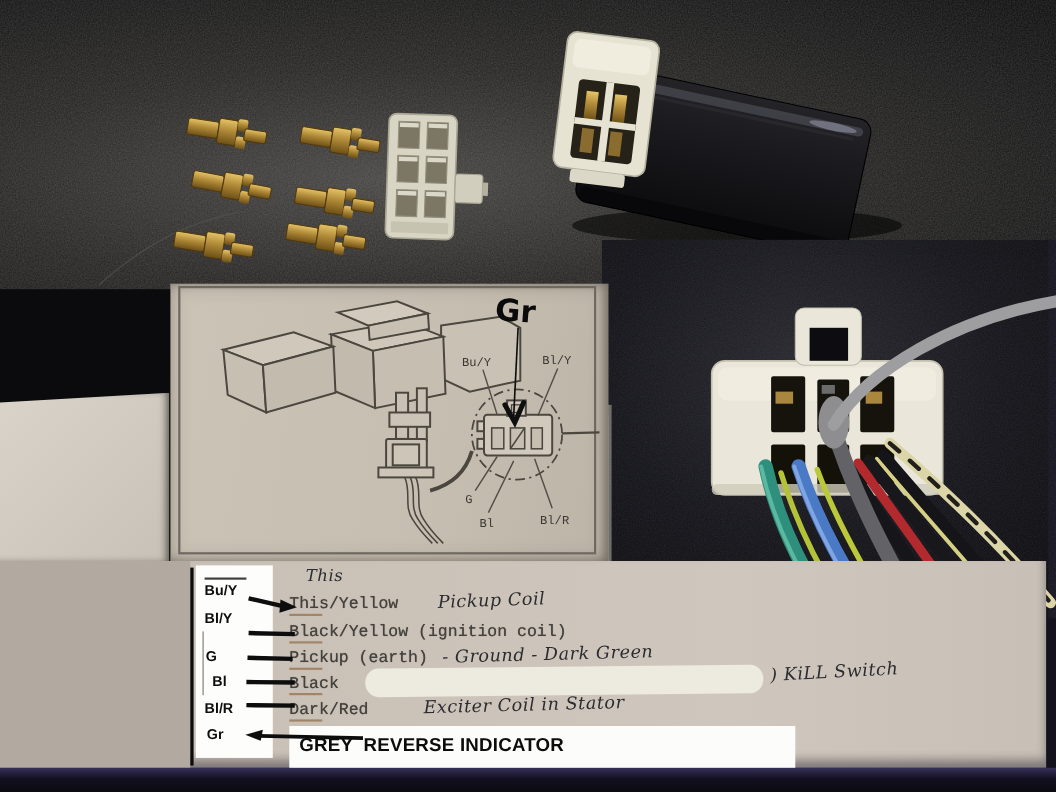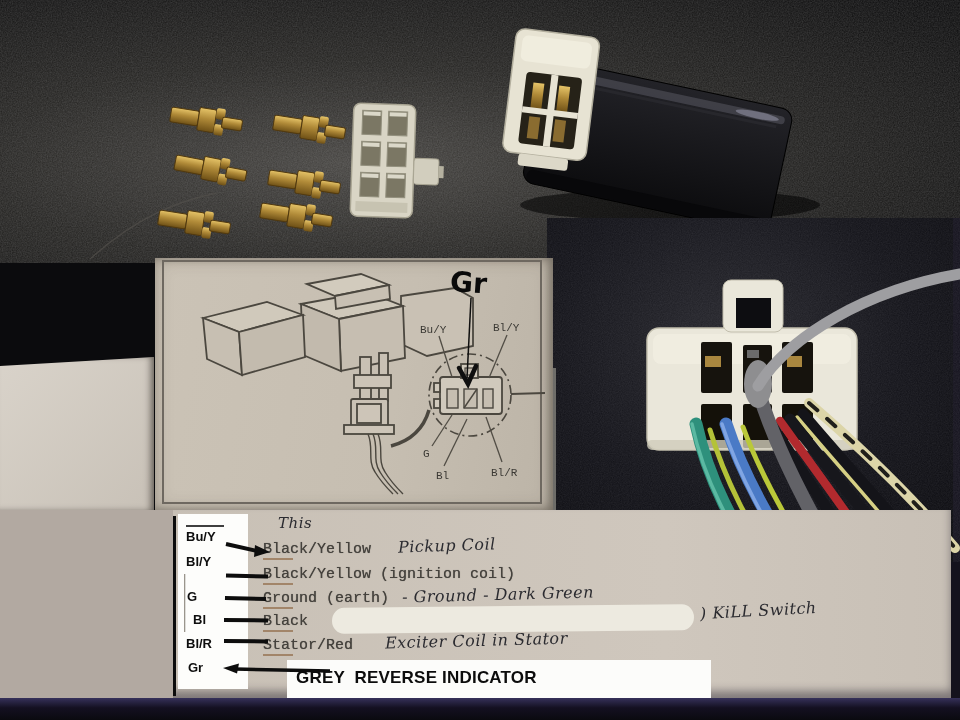--- a/index.html
+++ b/index.html
@@ -15,21 +15,21 @@
      box-shadow:inset 0 -7px 9px rgba(35,30,45,.45);}
   .paper-wedge{left:0;top:357px;width:154px;height:153px;z-index:2;
      background:linear-gradient(135deg,#d9d3ca,#c8c1b7);
      clip-path:polygon(0 9px,100% 0,100% 100%,0 100%);
      box-shadow:inset -5px 0 7px -2px rgba(30,25,20,.6);}
   .tan-overlay{left:0;top:510px;width:173px;height:188px;background:#b2a9a1;z-index:6;}
   .label-box{left:178px;top:514px;width:70px;height:175px;background:#fdfdfb;z-index:7;}
   .right-strip{left:951px;top:218px;width:9px;height:502px;background:#14121d;z-index:2;}
   .bottom-strip{left:0;top:698px;width:960px;height:22px;z-index:9;
      background:linear-gradient(#36315a 0%,#141021 45%,#0a0a0f 100%);}
-  .grey-box{left:263px;top:660px;width:424px;height:40px;background:#fcfcfa;z-index:6;margin-left:24px;}
+  .grey-box{left:263px;top:660px;width:460px;height:40px;background:#fcfcfa;z-index:6;}
   .blob{left:332px;top:606px;width:362px;height:26px;background:#edeae0;z-index:6;
      border-radius:12px/50%;transform:rotate(-.6deg);}
   .typed{font-family:"Liberation Mono",monospace;font-size:15px;color:#45423d;
      white-space:pre;text-shadow:0 0 .7px #55524c;}
   .hw{font-family:"DejaVu Serif",serif;font-style:italic;font-size:16px;color:#2b2b30;
      white-space:pre;letter-spacing:.5px;}
   .lbl{font-family:"Liberation Sans",sans-serif;font-weight:bold;font-size:13px;color:#0e0e0e;
      white-space:pre;}
   .grey-text{font-family:"Liberation Sans",sans-serif;font-weight:bold;font-size:17px;
      color:#0c0c0c;white-space:pre;padding:8px 0 0 9px;letter-spacing:.2px;}
@@ -261,32 +261,32 @@
   <div class="abs txt-layer" style="left:0;top:0;width:960px;height:720px;pointer-events:none">
     <span class="abs lbl" style="left:186px;top:529px">Bu/Y</span>
     <span class="abs lbl" style="left:186px;top:554px">Bl/Y</span>
     <span class="abs lbl" style="left:187px;top:589px">G</span>
     <span class="abs lbl" style="left:193px;top:612px">Bl</span>
     <span class="abs lbl" style="left:186px;top:636px">Bl/R</span>
     <span class="abs lbl" style="left:188px;top:660px">Gr</span>
 
     <span class="abs hw" style="left:278px;top:514px;font-size:15px">This</span>
 
-    <span class="abs typed" style="left:263px;top:541px">Black/Yellow</span>
+    <span class="abs typed" style="left:263px;top:541px">This/Yellow</span>
     <span class="abs hw" style="left:398px;top:536px;transform:rotate(-2deg)">Pickup Coil</span>
 
     <span class="abs typed" style="left:263px;top:566px">Black/Yellow (ignition coil)</span>
 
-    <span class="abs typed" style="left:263px;top:590px">Ground (earth)</span>
+    <span class="abs typed" style="left:263px;top:590px">Pickup (earth)</span>
     <span class="abs hw" style="left:402px;top:585px;transform:rotate(-1.5deg)">- Ground - Dark Green</span>
 
     <span class="abs typed" style="left:263px;top:613px">Black</span>
     <span class="abs hw" style="left:700px;top:601px;transform:rotate(-3deg)">) KiLL Switch</span>
 
-    <span class="abs typed" style="left:263px;top:637px">Stator/Red</span>
+    <span class="abs typed" style="left:263px;top:637px">Dark/Red</span>
     <span class="abs hw" style="left:385px;top:631px;transform:rotate(-1.5deg)">Exciter Coil in Stator</span>
 
     <div class="abs underl" style="left:263px;top:558px;width:30px"></div>
     <div class="abs underl" style="left:263px;top:583px;width:30px"></div>
     <div class="abs underl" style="left:263px;top:607px;width:30px"></div>
     <div class="abs underl" style="left:263px;top:630px;width:30px"></div>
     <div class="abs underl" style="left:263px;top:654px;width:30px"></div>
   </div>
 
   <svg class="abs" style="left:0;top:500px;z-index:8;pointer-events:none" width="960" height="200" viewBox="0 0 960 200">

